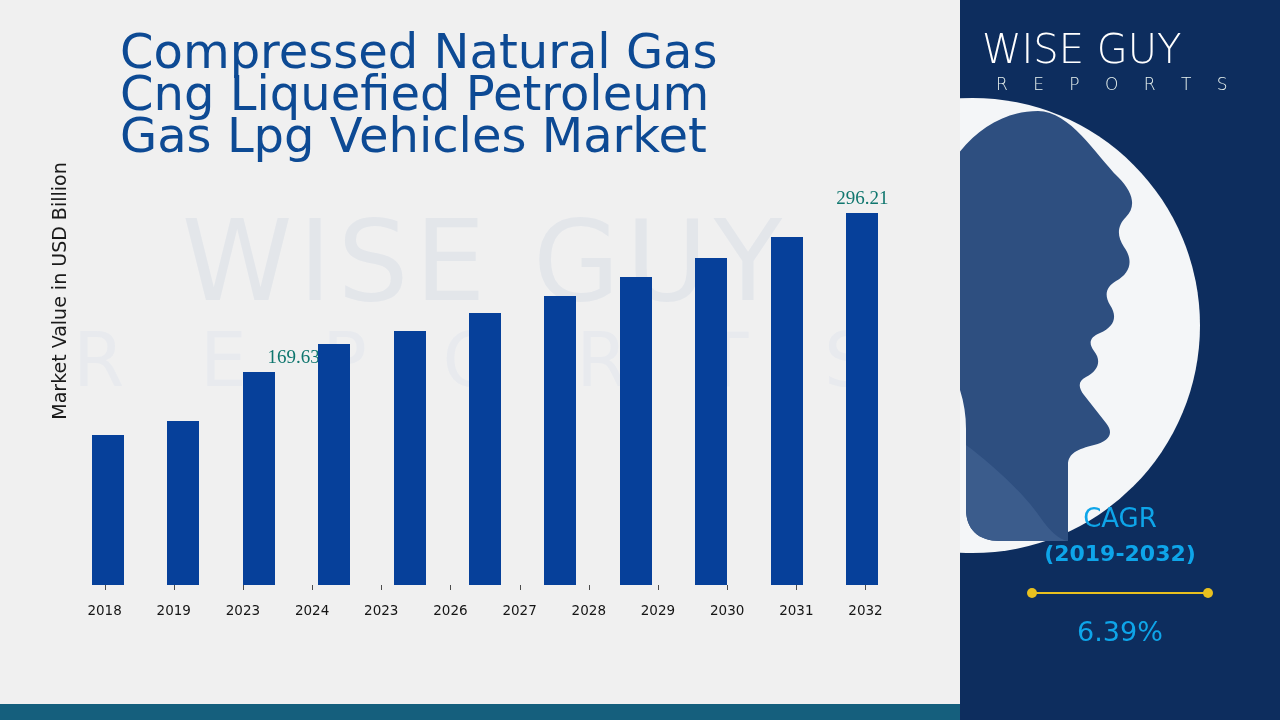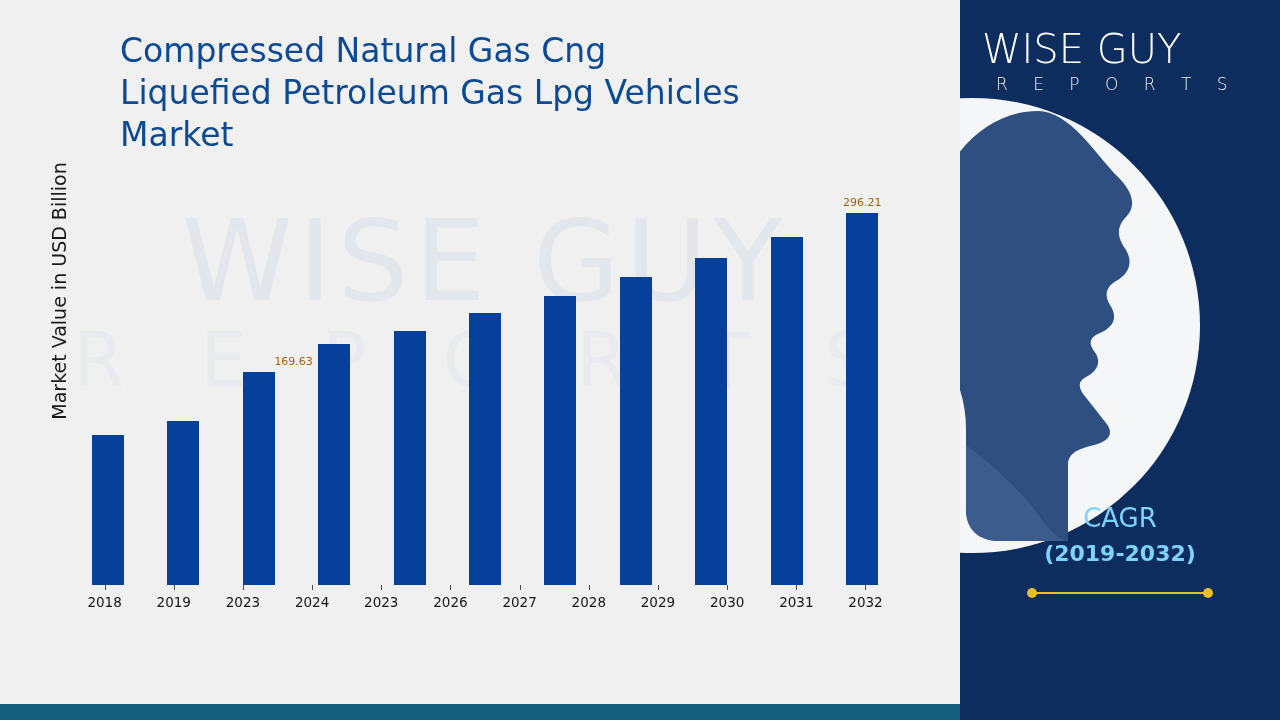--- a/index.html
+++ b/index.html
@@ -31,21 +31,21 @@
     font-weight:400;
   }
   .watermark .l2 {
     display:block; font-size:74px; letter-spacing:26px; margin-top:6px;
     color:#e6e9ee;
   }
 
   
   .chart-title {
     position:absolute; left:120px; top:30px; width:640px;
-    font-size:33px; line-height:42px; color:#0d4a94;
+    font-size:48px; line-height:42px; color:#0d4a94;
     font-family:"DejaVu Sans", sans-serif; font-weight:400;
   }
 
   
   .ylabel {
     position:absolute; left:-121px; top:280px;
     width:360px; text-align:center;
     transform:rotate(-90deg);
     font-size:19px; color:#1a1a1a;
   }
@@ -61,37 +61,37 @@
   .bar-slot {
     flex:1 1 0; height:100%;
     display:flex; flex-direction:column; justify-content:flex-end; align-items:center;
     position:relative;
   }
   .bar {
     width:32px; background:#06409a;
   }
   .bar-label {
     position:absolute; left:50%; transform:translateX(-50%);
-    font-size:11px; color:#a16207; white-space:nowrap;
+    font-size:19px; color:#0f766e; white-space:nowrap;font-family:Liberation Serif, serif;
   }
 
   
   .xaxis {
     position:absolute; left:70px; top:585px; width:830px; height:40px;
     display:flex;
   }
   .xtick {
     flex:1 1 0; position:relative; text-align:center;
   }
   .xtick .tickmark {
     position:absolute; left:50%; top:0; width:1px; height:5px;
     background:#4c4c4c;
   }
   .xtick .ticktext {
-    position:absolute; left:0; right:0; top:9px;
+    position:absolute; left:0; right:0; top:17px;
     font-size:13.5px; color:#151515;
   }
 
   
   .right-panel {
     position:absolute; left:960px; top:0; width:320px; height:720px;
     background:#0d2d5e; overflow:hidden;
   }
   
   .white-circle {
@@ -115,21 +115,21 @@
   }
   .logo-reports {
     position:absolute; left:26px; top:48px;
     font-size:17px; color:#e9f3ef; letter-spacing:10px;
     font-family:"DejaVu Sans", sans-serif; font-weight:300;
   }
 
   
   .cagr {
     position:absolute; left:0; top:500px; width:320px; text-align:center;
-    color:#7dd3fc;
+    color:#0ea5e9;
   }
   .cagr-title { font-size:26px; line-height:36px; }
   .cagr-range { font-size:22px; line-height:36px;font-weight:bold; }
   .cagr-rule {
     position:relative; width:186px; height:10px; margin:16px auto 0 auto;
   }
   .cagr-rule .line {
     position:absolute; left:6px; right:6px; top:4px; height:2px; background:#e8c01f;
   }
   .cagr-rule .dot {
@@ -306,15 +306,16 @@
     </div>
 
     <div class="cagr">
       <div class="cagr-title">CAGR</div>
       <div class="cagr-range">(2019-2032)</div>
       <div class="cagr-rule">
         <span class="dot l"></span>
         <span class="line"></span>
         <span class="dot r"></span>
       </div>
+      <div class="cagr-value">6.39%</div>
     </div>
   </div>
 </div>
 
 </body></html>

